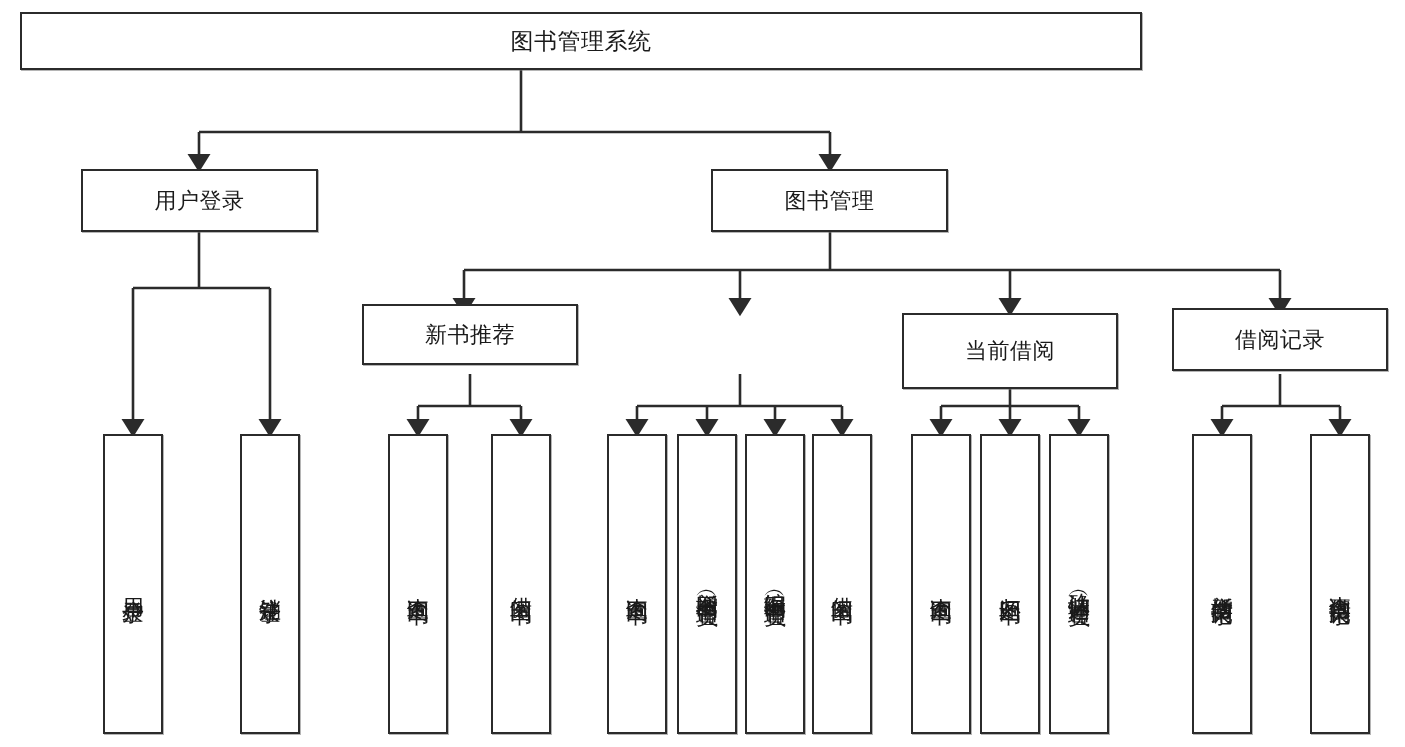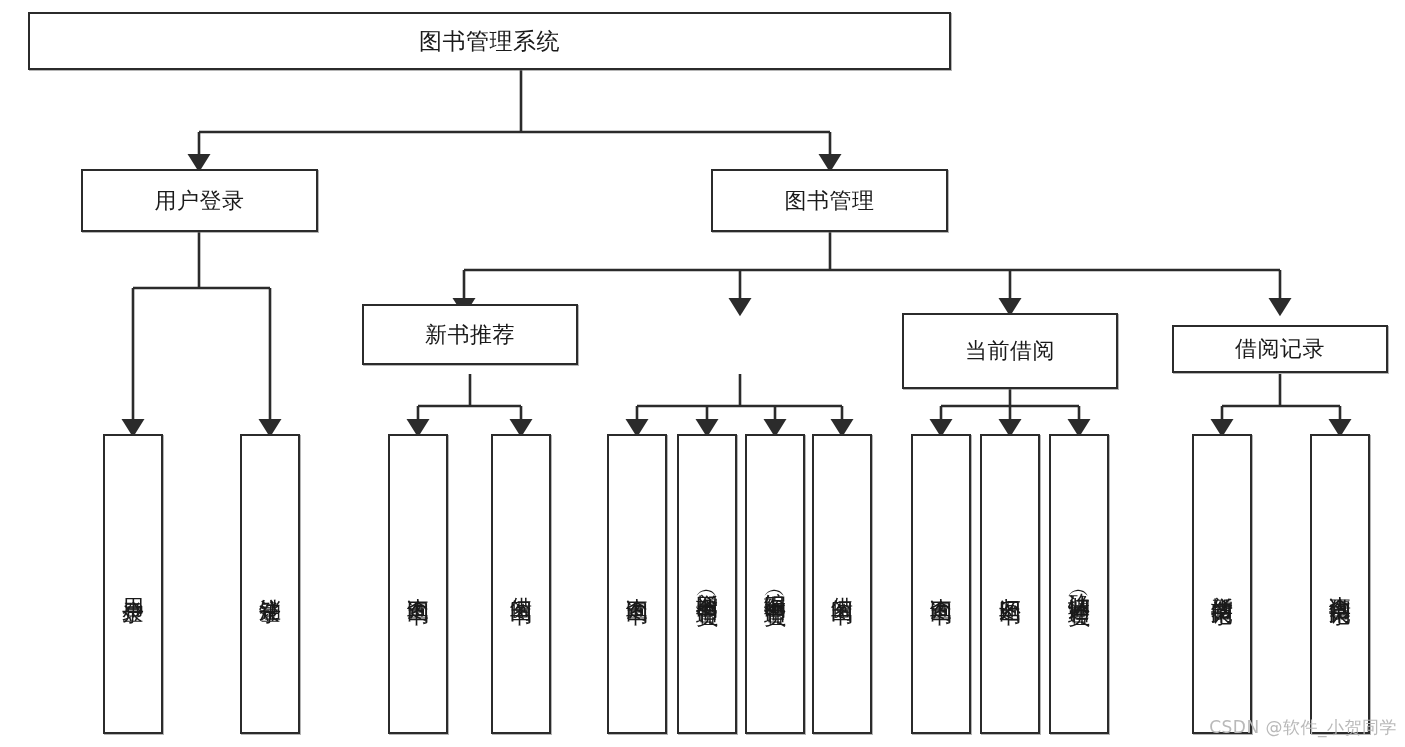--- a/index.html
+++ b/index.html
@@ -124,38 +124,38 @@
       <path d="M1010,406 L1010,428" marker-end="url(#arrow)"></path>
       <path d="M1079,406 L1079,428" marker-end="url(#arrow)"></path>
 
       <path d="M1280,374 L1280,406"></path>
       <path d="M1222,406 L1340,406"></path>
       <path d="M1222,406 L1222,428" marker-end="url(#arrow)"></path>
       <path d="M1340,406 L1340,428" marker-end="url(#arrow)"></path>
     </g>
   </svg>
 
-  <div class="node root" style="left:28px; top:12px; width:923px; height:58px;">
+  <div class="node root" style="left:20px; top:12px; width:1122px; height:58px;">
     <span class="label">图书管理系统</span>
   </div>
 
   <div class="node mid" style="left:81px; top:169px; width:237px; height:63px;">
     <span class="label">用户登录</span>
   </div>
   <div class="node mid" style="left:711px; top:169px; width:237px; height:63px;">
     <span class="label">图书管理</span>
   </div>
 
   <div class="node mid" style="left:362px; top:304px; width:216px; height:61px;">
     <span class="label">新书推荐</span>
   </div>
   <div class="node mid" style="left:902px; top:313px; width:216px; height:76px;">
     <span class="label">当前借阅</span>
   </div>
-  <div class="node mid" style="left:1172px; top:325px; width:216px; height:48px;">
+  <div class="node mid" style="left:1172px; top:308px; width:216px; height:63px;">
     <span class="label">借阅记录</span>
   </div>
 
   <div class="node leaf" style="left:103px; top:434px; width:60px; height:300px;">
     <span class="label">用户登录</span>
   </div>
   <div class="node leaf" style="left:240px; top:434px; width:60px; height:300px;">
     <span class="label">注销登录</span>
   </div>
 
@@ -189,15 +189,14 @@
     <span class="label">确认归还（管理员）</span>
   </div>
 
   <div class="node leaf" style="left:1192px; top:434px; width:60px; height:300px;">
     <span class="label">新增借阅记录</span>
   </div>
   <div class="node leaf" style="left:1310px; top:434px; width:60px; height:300px;">
     <span class="label">查询借阅记录</span>
   </div>
 
-  <div class="watermark">CSDN @软件_小贺同学</div>
 
 </div>
 
 </body></html>

